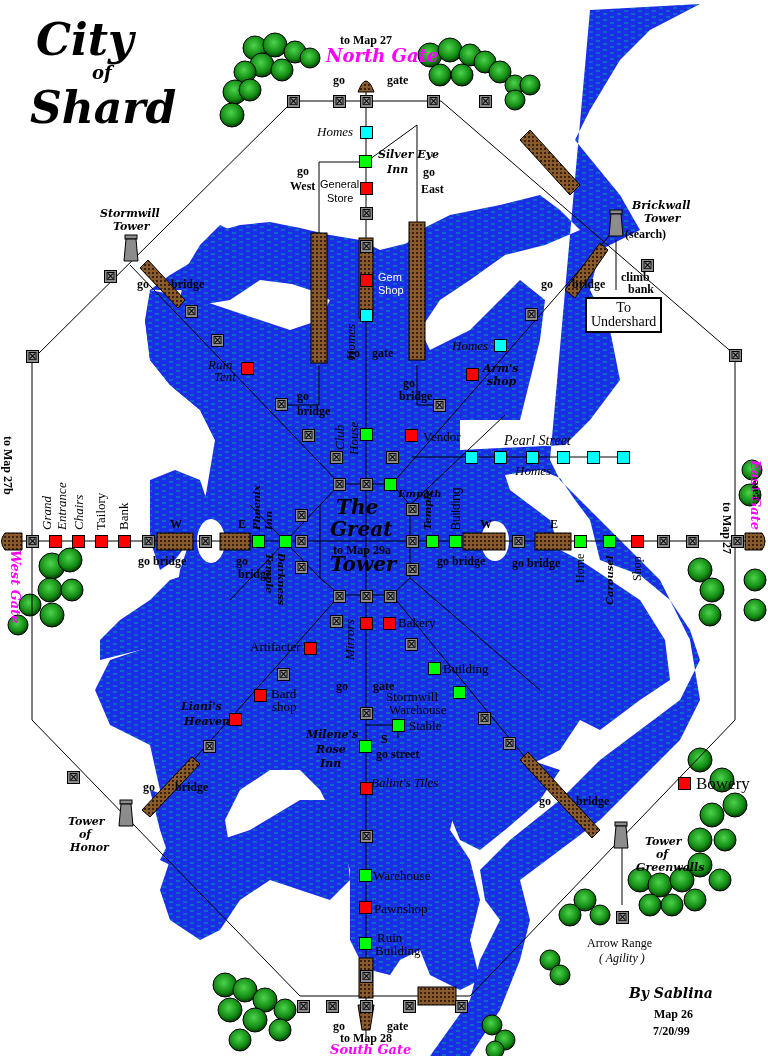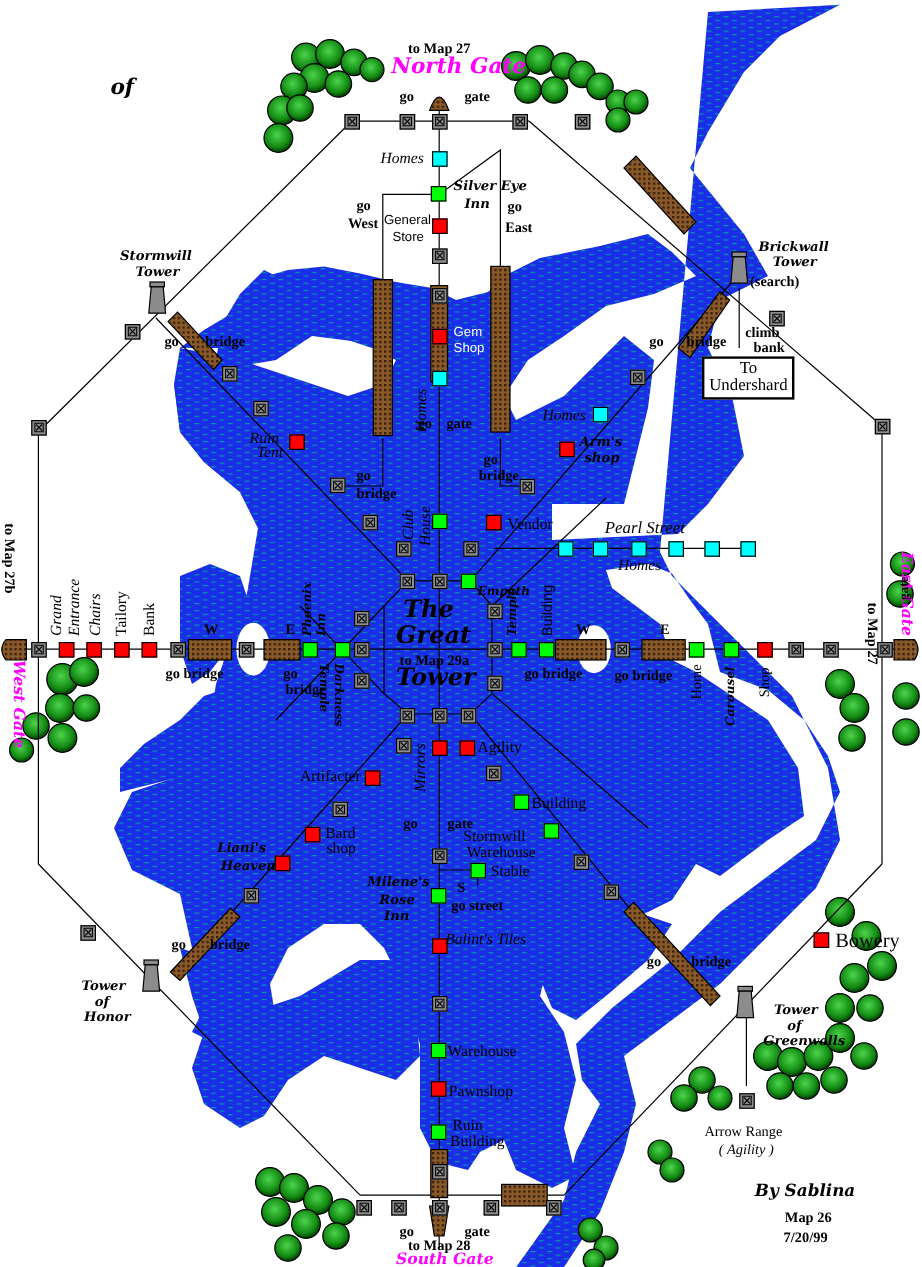--- a/index.html
+++ b/index.html
@@ -314,21 +314,23 @@
   <div class="node red" style="left:678px;top:777px"></div>
   <div class="node gray" style="left:616px;top:911px"></div>
 
   <div class="node gray" style="left:297px;top:1000px"></div>
   <div class="node gray" style="left:326px;top:1000px"></div>
   <div class="node gray" style="left:360px;top:1000px"></div>
   <div class="node gray" style="left:403px;top:1000px"></div>
   <div class="node gray" style="left:455px;top:1000px"></div>
 </div>
 
+<div class="title" style="left:36px;top:18px;font-size:44px;line-height:44px;">City</div>
 <div class="title" style="left:92px;top:64px;font-size:18px;line-height:18px;">of</div>
+<div class="title" style="left:30px;top:86px;font-size:44px;line-height:44px;">Shard</div>
 
 <div class="lbl bold" style="left:340px;top:34px">to Map 27</div>
 <div class="lbl goth pink" style="left:326px;top:49px;font-size:18px">North Gate</div>
 <div class="lbl bold" style="left:333px;top:74px">go</div>
 <div class="lbl bold" style="left:387px;top:74px">gate</div>
 
 <div class="lbl it" style="left:317px;top:125px;font-size:13px">Homes</div>
 <div class="lbl goth" style="left:378px;top:148px">Silver Eye</div>
 <div class="lbl goth" style="left:387px;top:163px">Inn</div>
 <div class="lbl bold" style="left:297px;top:165px">go</div>
@@ -404,21 +406,21 @@
 <div class="lbl bold" style="left:550px;top:518px">E</div>
 <div class="lbl bold" style="left:512px;top:557px">go bridge</div>
 <div class="lbl rot" style="left:574px;top:583px;transform:rotate(-90deg);font-size:12px">Home</div>
 <div class="lbl goth rot" style="left:603px;top:605px;transform:rotate(-90deg);font-size:10px">Carousel</div>
 <div class="lbl rot" style="left:631px;top:581px;transform:rotate(-90deg);font-size:12px">Shop</div>
 <div class="lbl bold rot" style="left:733px;top:502px;transform:rotate(90deg)">to Map 27</div>
 <div class="lbl goth pink rot" style="left:762px;top:460px;transform:rotate(90deg);font-size:13px">East Gate</div>
 <div class="lbl bold rot" style="left:748px;top:500px;transform:rotate(-90deg);font-size:11px">gate</div>
 
 <div class="lbl it rot" style="left:343px;top:660px;transform:rotate(-90deg);font-size:13px">Mirrors</div>
-<div class="lbl" style="left:398px;top:616px;font-size:13px">Agility</div>
+<div class="lbl" style="left:398px;top:616px;font-size:13px">Bakery</div>
 <div class="lbl" style="left:250px;top:640px;font-size:13px">Artifacter</div>
 <div class="lbl" style="left:443px;top:662px;font-size:13px">Building</div>
 <div class="lbl bold" style="left:336px;top:680px">go</div>
 <div class="lbl bold" style="left:373px;top:680px">gate</div>
 <div class="lbl" style="left:386px;top:690px;font-size:13px">Stormwill</div>
 <div class="lbl" style="left:389px;top:703px;font-size:13px">Warehouse</div>
 <div class="lbl" style="left:271px;top:687px;font-size:13px">Bard</div>
 <div class="lbl" style="left:272px;top:700px;font-size:13px">shop</div>
 <div class="lbl goth" style="left:181px;top:700px">Liani's</div>
 <div class="lbl goth" style="left:184px;top:715px">Heaven</div>

